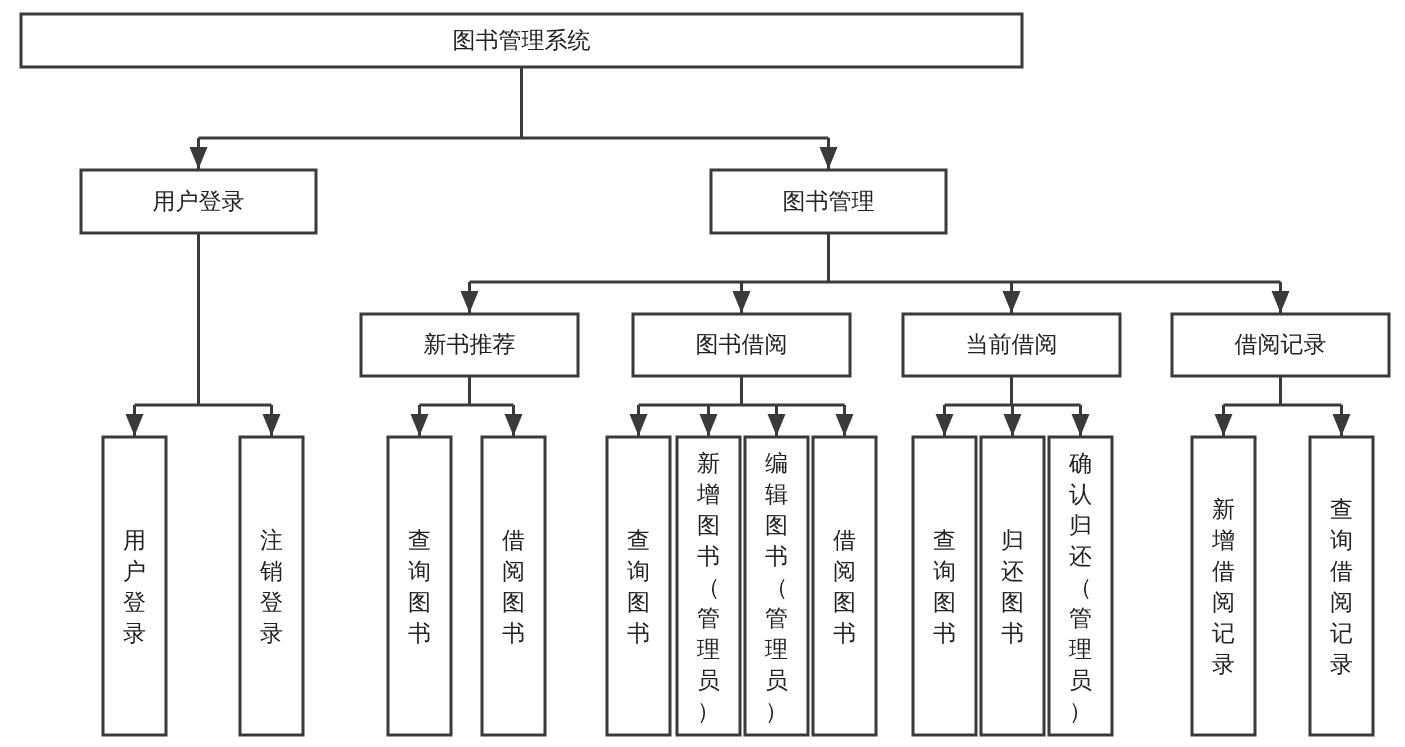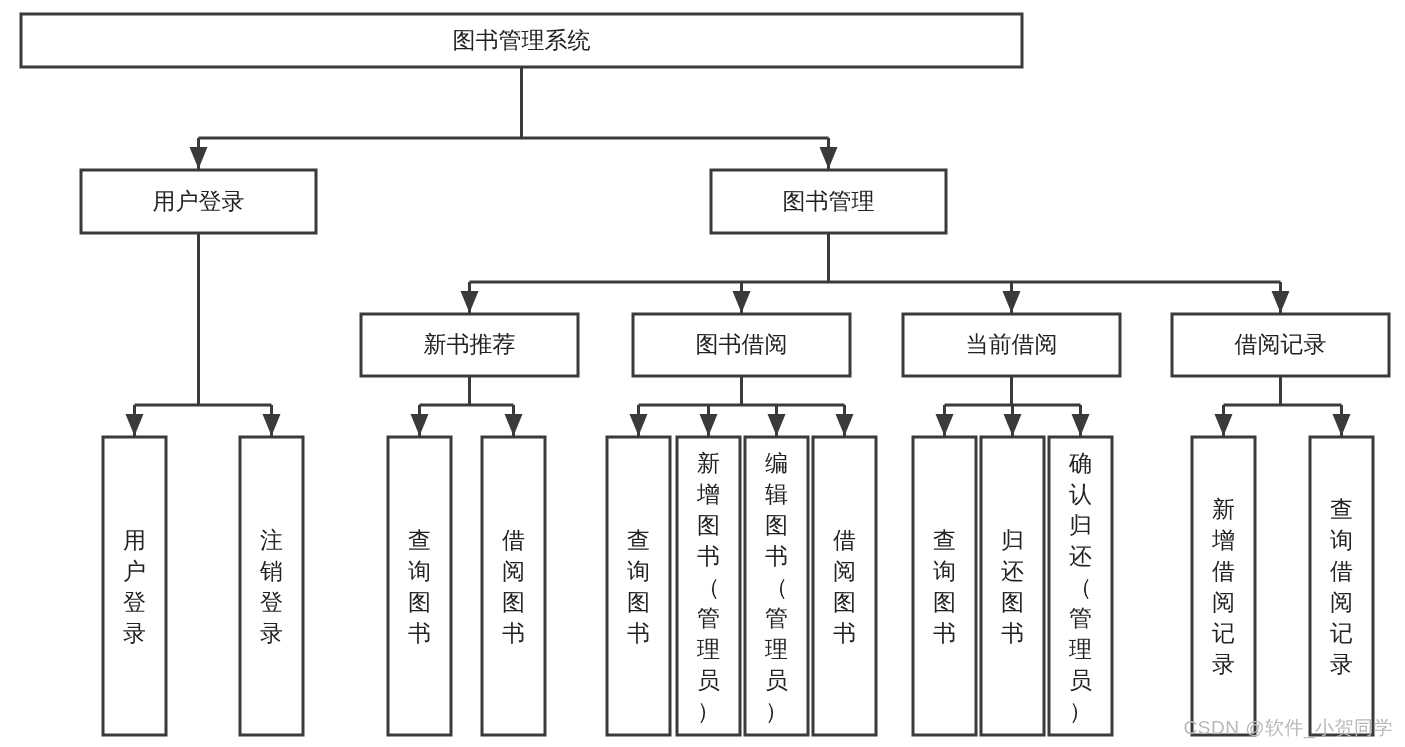--- a/index.html
+++ b/index.html
@@ -201,14 +201,13 @@
         <g>
           <rect x="1192" y="437" width="63" height="298" class="node-box"></rect>
           <text x="1223.5" y="517.18" class="node-label-vertical"><tspan x="1223.5" dy="0">新</tspan><tspan x="1223.5" dy="31">增</tspan><tspan x="1223.5" dy="31">借</tspan><tspan x="1223.5" dy="31">阅</tspan><tspan x="1223.5" dy="31">记</tspan><tspan x="1223.5" dy="31">录</tspan></text>
         </g>
         <g>
           <rect x="1310" y="437" width="63" height="298" class="node-box"></rect>
           <text x="1341.5" y="517.18" class="node-label-vertical"><tspan x="1341.5" dy="0">查</tspan><tspan x="1341.5" dy="31">询</tspan><tspan x="1341.5" dy="31">借</tspan><tspan x="1341.5" dy="31">阅</tspan><tspan x="1341.5" dy="31">记</tspan><tspan x="1341.5" dy="31">录</tspan></text>
         </g>
       </g>
   </svg>
-  <div class="watermark">CSDN @软件_小贺同学</div>
 </div>
 
 </body></html>

